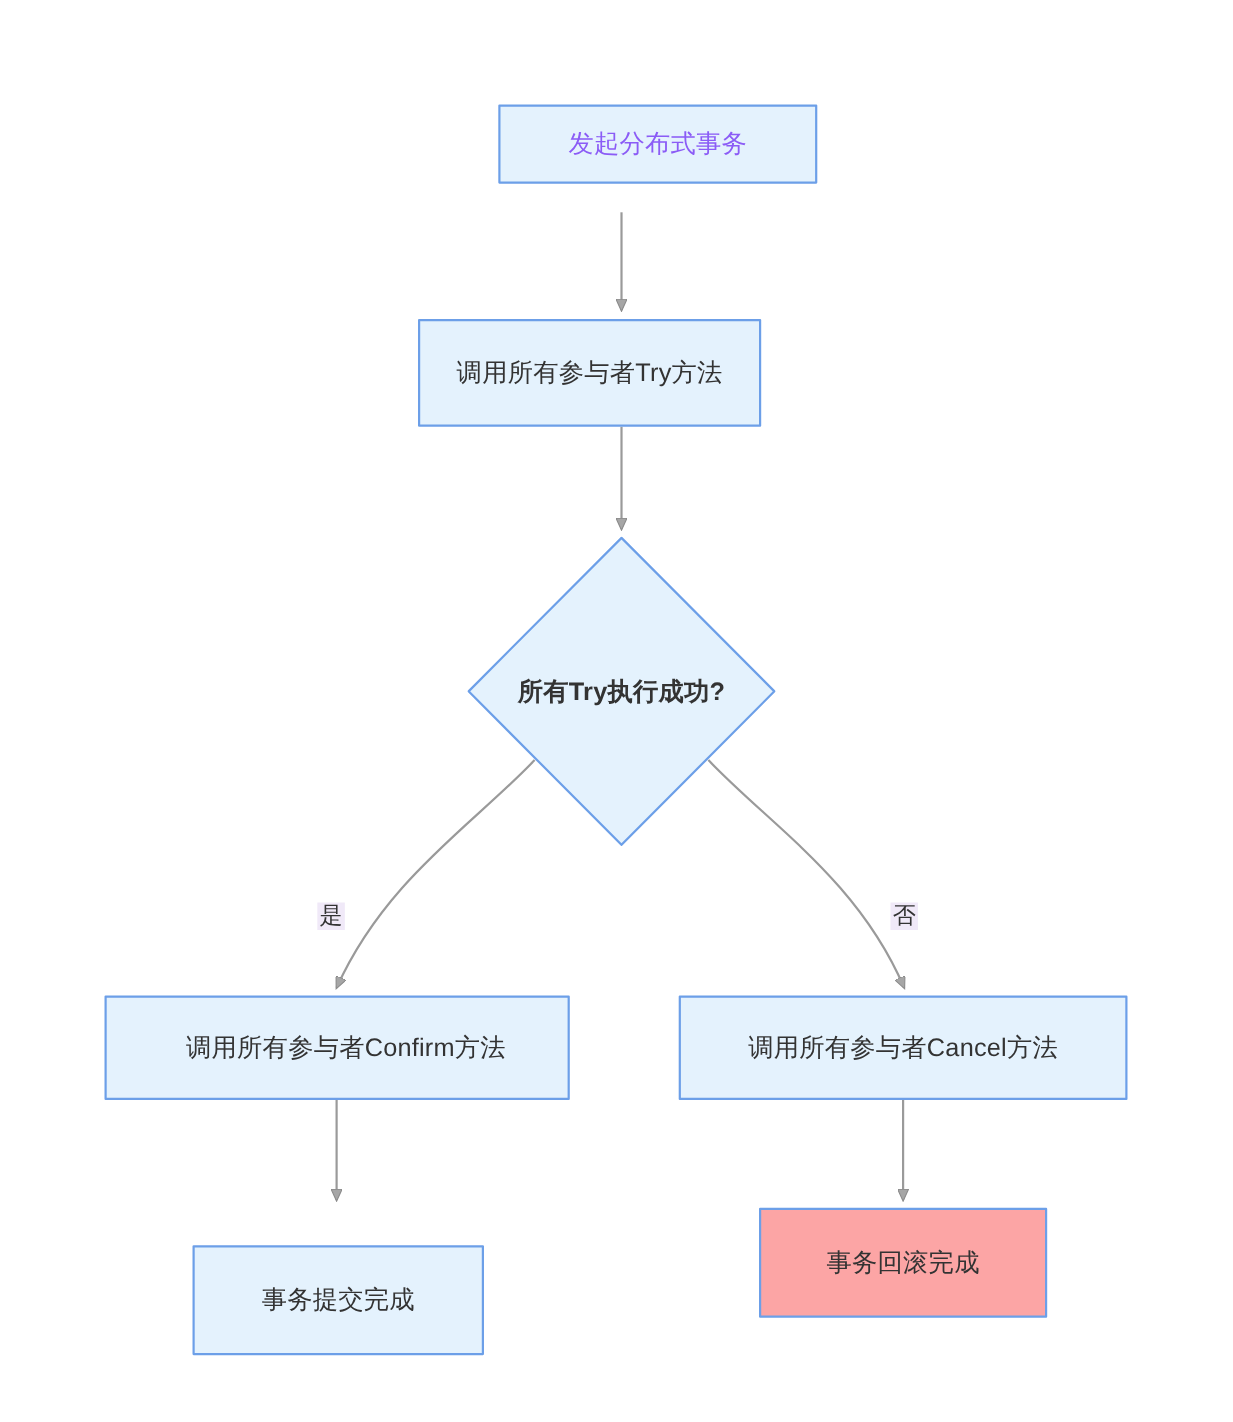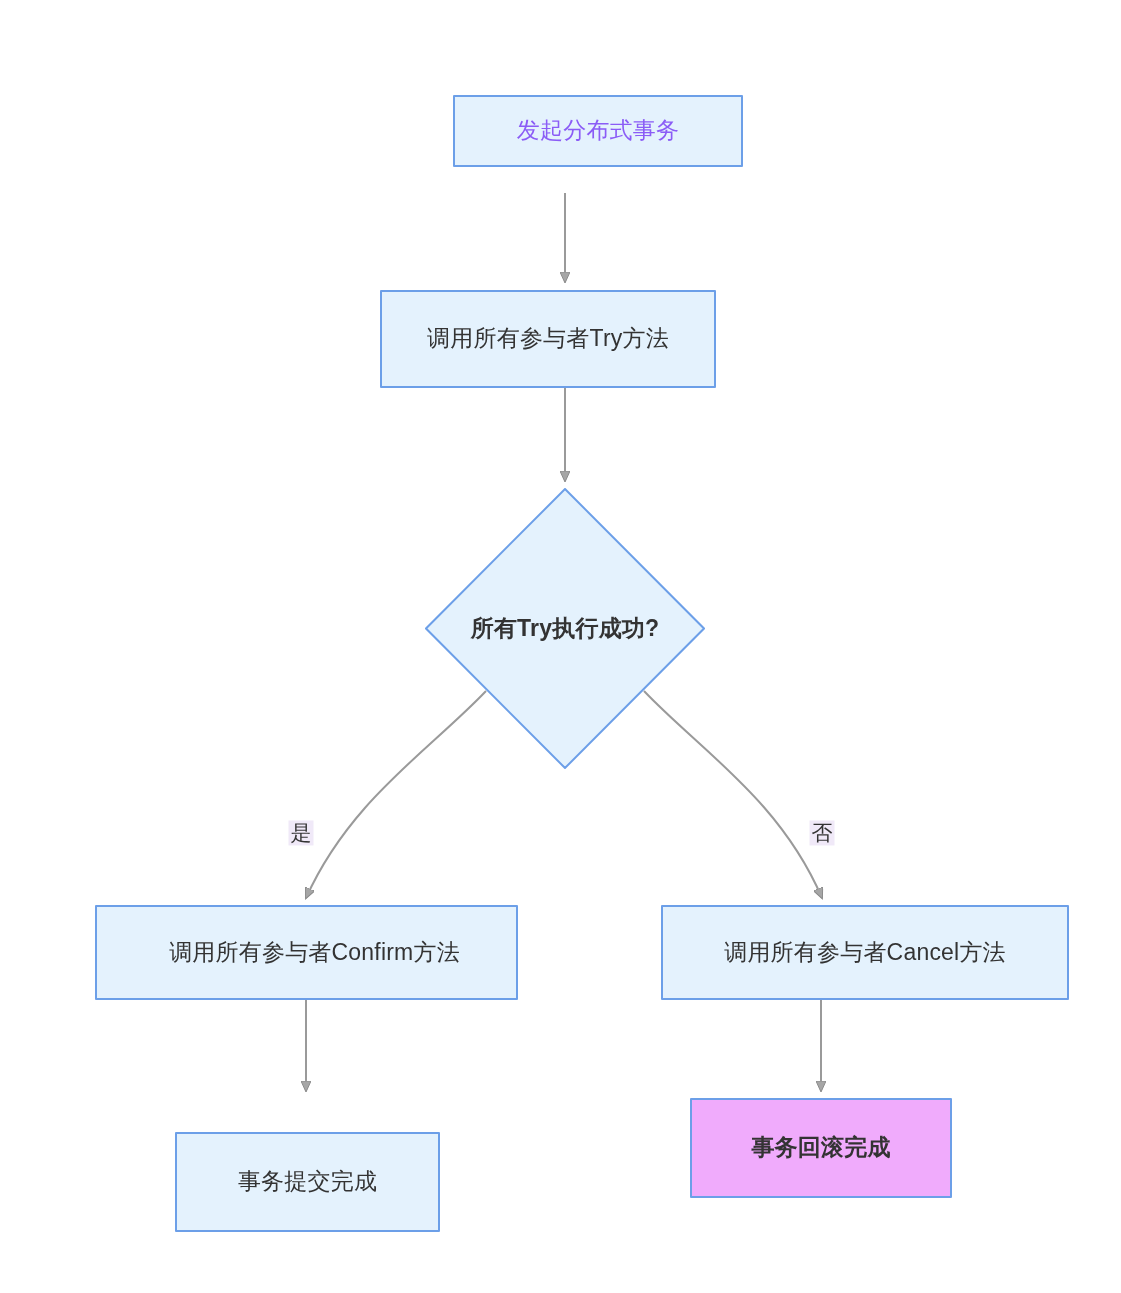--- a/index.html
+++ b/index.html
@@ -89,39 +89,39 @@
         <path d="M 644,691 C 700,750 780,800 822,898" fill="none" stroke="#9a9a9a" stroke-width="2" marker-end="url(#arrowhead)"></path>
         <path d="M 306,1000 L 306,1091" fill="none" stroke="#9a9a9a" stroke-width="2" marker-end="url(#arrowhead)"></path>
         <path d="M 821,1000 L 821,1091" fill="none" stroke="#9a9a9a" stroke-width="2" marker-end="url(#arrowhead)"></path>
       </g>
   </svg>
 
   <div id="node-layer">
       <div class="node process" style="left: 420px; top: 95px; width: 290px; height: 72px; background: rgb(228, 242, 253); border-color: rgb(108, 159, 232); color: #8b5cf6; margin-left: 33px;">
         <span>发起分布式事务</span>
       </div>
-      <div class="node process" style="left: 380px; top: 290px; width: 336px; height: 98px; background: rgb(228, 242, 253); border-color: rgb(108, 159, 232); color: rgb(51, 51, 51);">
+      <div class="node process" style="left: 380px; top: 290px; width: 312px; height: 98px; background: rgb(228, 242, 253); border-color: rgb(108, 159, 232); color: rgb(51, 51, 51);">
         <span>调用所有参与者Try方法</span>
       </div>
       <div class="node decision" style="left: 425px; top: 488px; width: 280px; height: 281px;">
         <svg class="decision-shape" viewBox="0 0 280 281" preserveAspectRatio="none">
           <polygon points="140,1 279,140.5 140,280 1,140.5" fill="#e4f2fd" stroke="#6c9fe8" stroke-width="2"></polygon>
         </svg>
         <span class="decision-label">所有Try执行成功?</span>
       </div>
       <div class="node process" style="left: 95px; top: 905px; width: 423px; height: 95px; background: rgb(228, 242, 253); border-color: rgb(108, 159, 232); color: rgb(51, 51, 51); padding-left: 16px;">
         <span>调用所有参与者Confirm方法</span>
       </div>
-      <div class="node process" style="left: 617px; top: 905px; width: 408px; height: 95px; background: rgb(228, 242, 253); border-color: rgb(108, 159, 232); color: rgb(51, 51, 51); margin-left: 44px;">
+      <div class="node process" style="left: 617px; top: 905px; width: 408px; height: 95px; background: rgb(228, 242, 253); border-color: rgb(108, 159, 232); color: rgb(51, 51, 51);">
         <span>调用所有参与者Cancel方法</span>
       </div>
       <div class="node process" style="left: 175px; top: 1098px; width: 265px; height: 100px; background: rgb(228, 242, 253); border-color: rgb(108, 159, 232); color: rgb(51, 51, 51); margin-top: 34px;">
         <span>事务提交完成</span>
       </div>
-      <div class="node process" style="left: 690px; top: 1098px; width: 262px; height: 100px; background: #f0abfc; border-color: rgb(108, 159, 232); color: rgb(51, 51, 51); font-weight: bold;">
+      <div class="node process" style="left: 690px; top: 1098px; width: 262px; height: 100px; background: #fca5a5; border-color: rgb(108, 159, 232); color: rgb(51, 51, 51);">
         <span>事务回滚完成</span>
       </div>
     </div>
   <div id="edge-label-layer">
       <div class="edge-label" style="left: 301px; top: 833px; background: rgb(240, 233, 248); color: rgb(51, 51, 51);">是</div>
       <div class="edge-label" style="left: 822px; top: 833px; background: rgb(240, 233, 248); color: rgb(51, 51, 51);">否</div>
     </div>
 
 </div>
 

